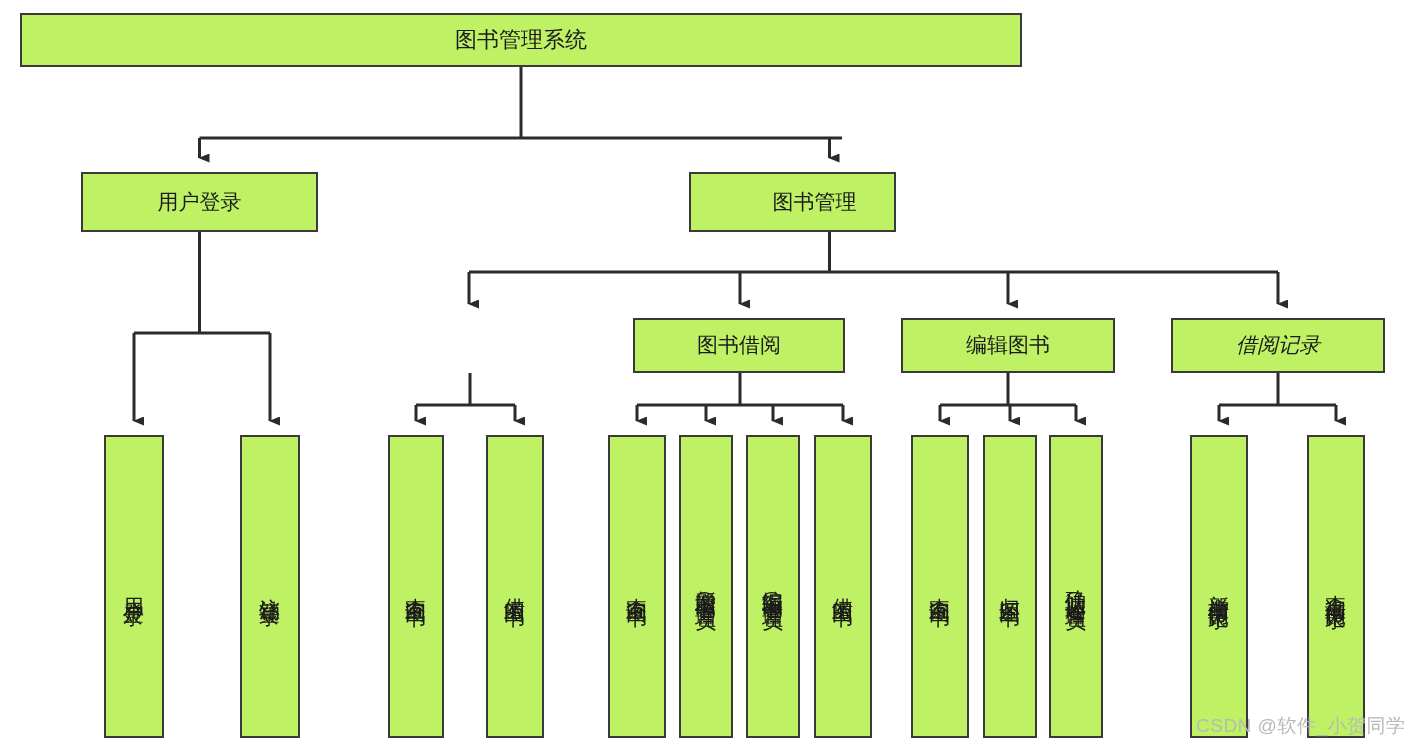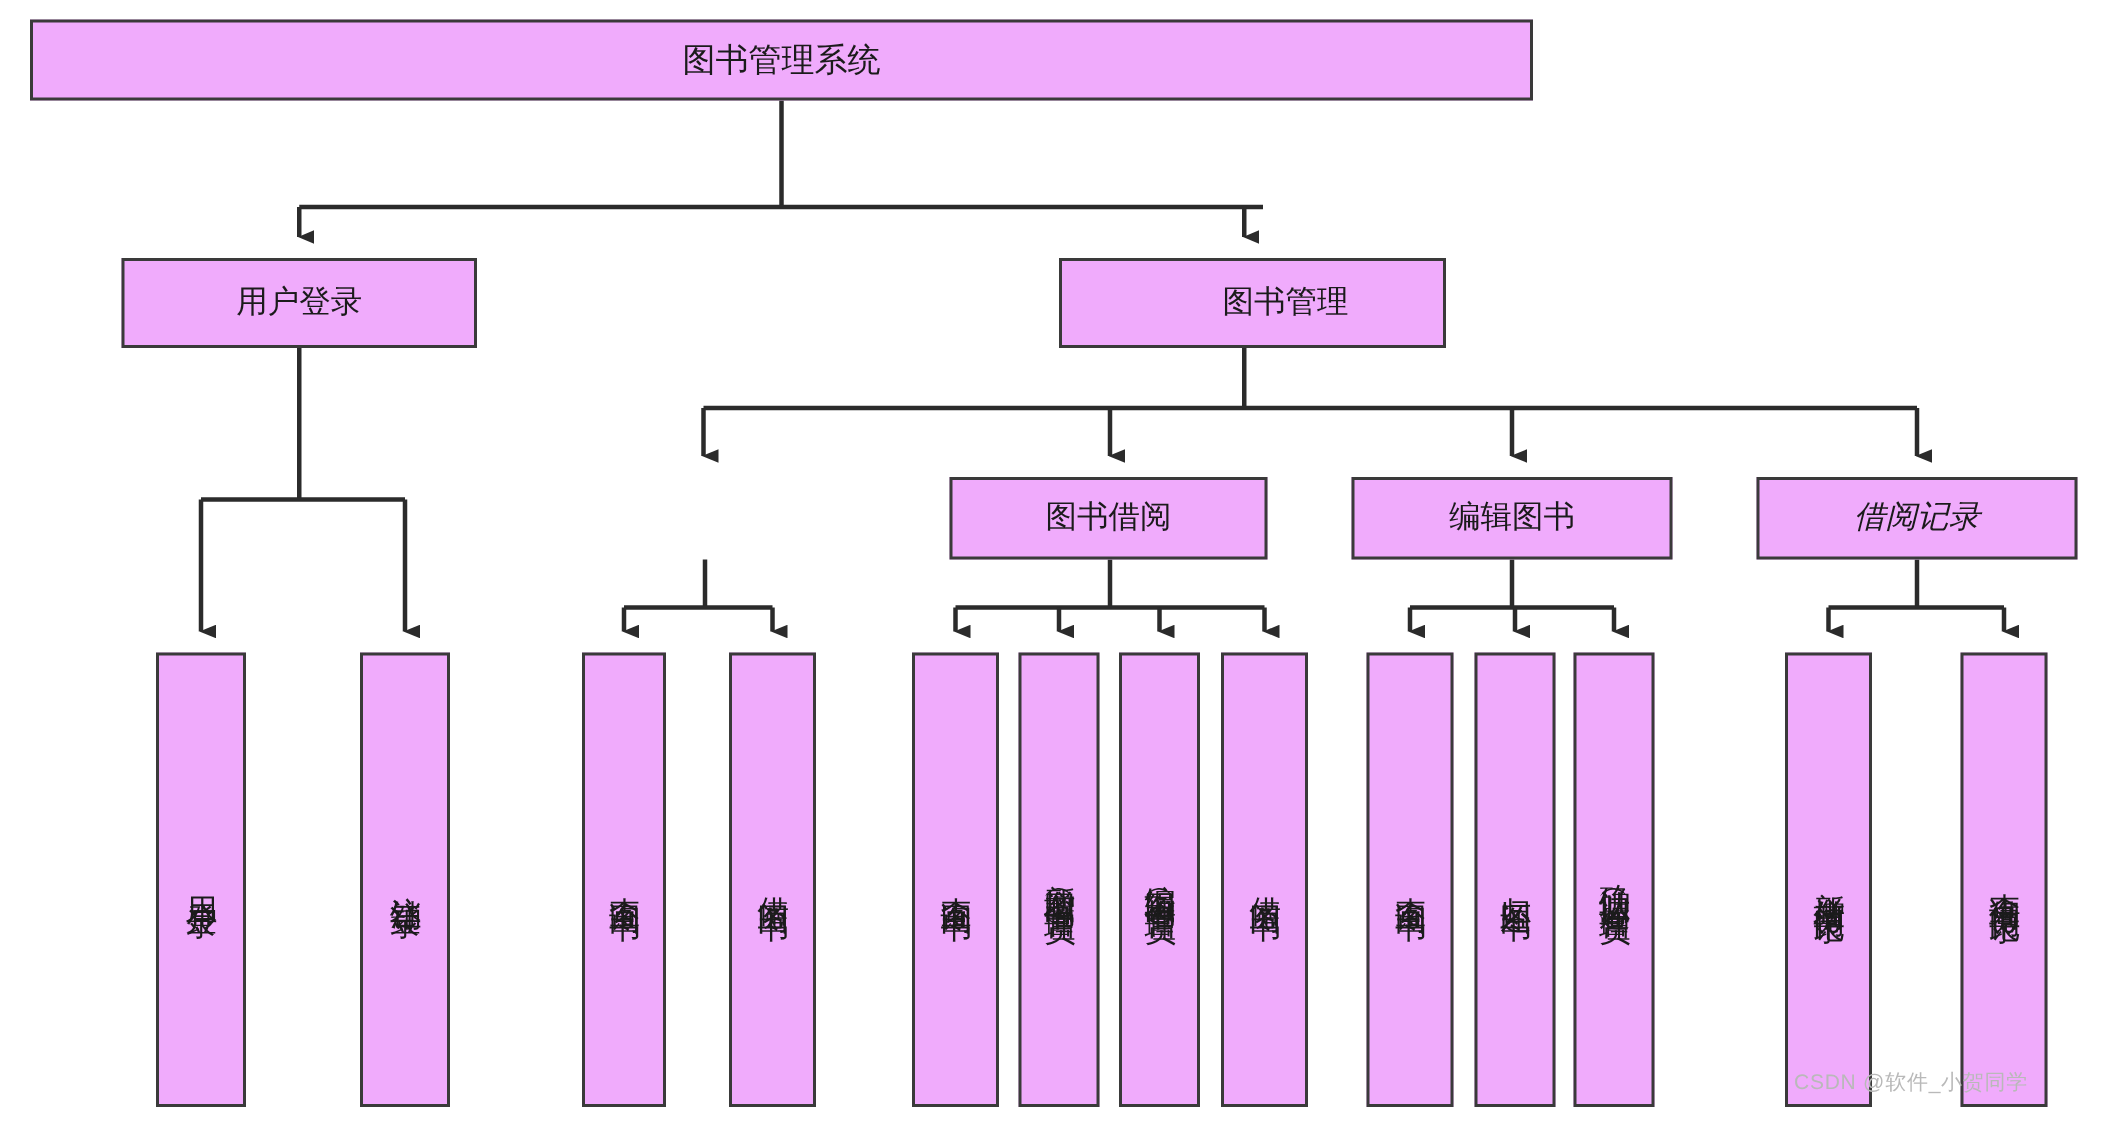--- a/index.html
+++ b/index.html
@@ -21,21 +21,21 @@
     position: absolute;
     left: 0;
     top: 0;
     width: 1405px;
     height: 747px;
     pointer-events: none;
   }
   .node {
     position: absolute;
     box-sizing: border-box;
-    background: #f0abfc;
+    background: #bef264;
     border: 2px solid #3a3a3a;
     display: flex;
     align-items: center;
     justify-content: center;
     overflow: hidden;
   }
   .node .label {
     color: #1b1b1b;
     text-align: center;
     line-height: 1.18;
@@ -54,21 +54,21 @@
   .node.vertical .label {
     writing-mode: vertical-rl;
     text-orientation: upright;
     font-size: 21px;
     letter-spacing: 3px;
     line-height: 1;
   }
   .watermark {
     position: absolute;
     color: #b9b9b9;
-    font-size: 14px;
+    font-size: 19px;
     white-space: nowrap;
     letter-spacing: 0.5px;
   }
 </style>
 </head>
 <body>
 
 <div id="canvas">
 
   <svg id="wires" viewBox="0 0 1405 747" xmlns="http://www.w3.org/2000/svg">
@@ -122,21 +122,21 @@
     </g>
   </svg>
 
   <div class="node root horizontal" style="left:20px;top:13px;width:1002px;height:54px;">
     <span class="label">图书管理系统</span>
   </div>
 
   <div class="node horizontal" style="left:81px;top:172px;width:237px;height:60px;">
     <span class="label">用户登录</span>
   </div>
-  <div class="node horizontal" style="left:706px;top:172px;width:258px;height:60px;padding-left:44px;">
+  <div class="node horizontal" style="left:689px;top:172px;width:207px;height:60px;padding-left:44px;">
     <span class="label">图书管理</span>
   </div>
 
   <div class="node horizontal" style="left:633px;top:318px;width:212px;height:55px;">
     <span class="label">图书借阅</span>
   </div>
   <div class="node horizontal" style="left:901px;top:318px;width:214px;height:55px;">
     <span class="label">编辑图书</span>
   </div>
   <div class="node horizontal" style="left:1171px;top:318px;width:214px;height:55px;font-style:italic;">

